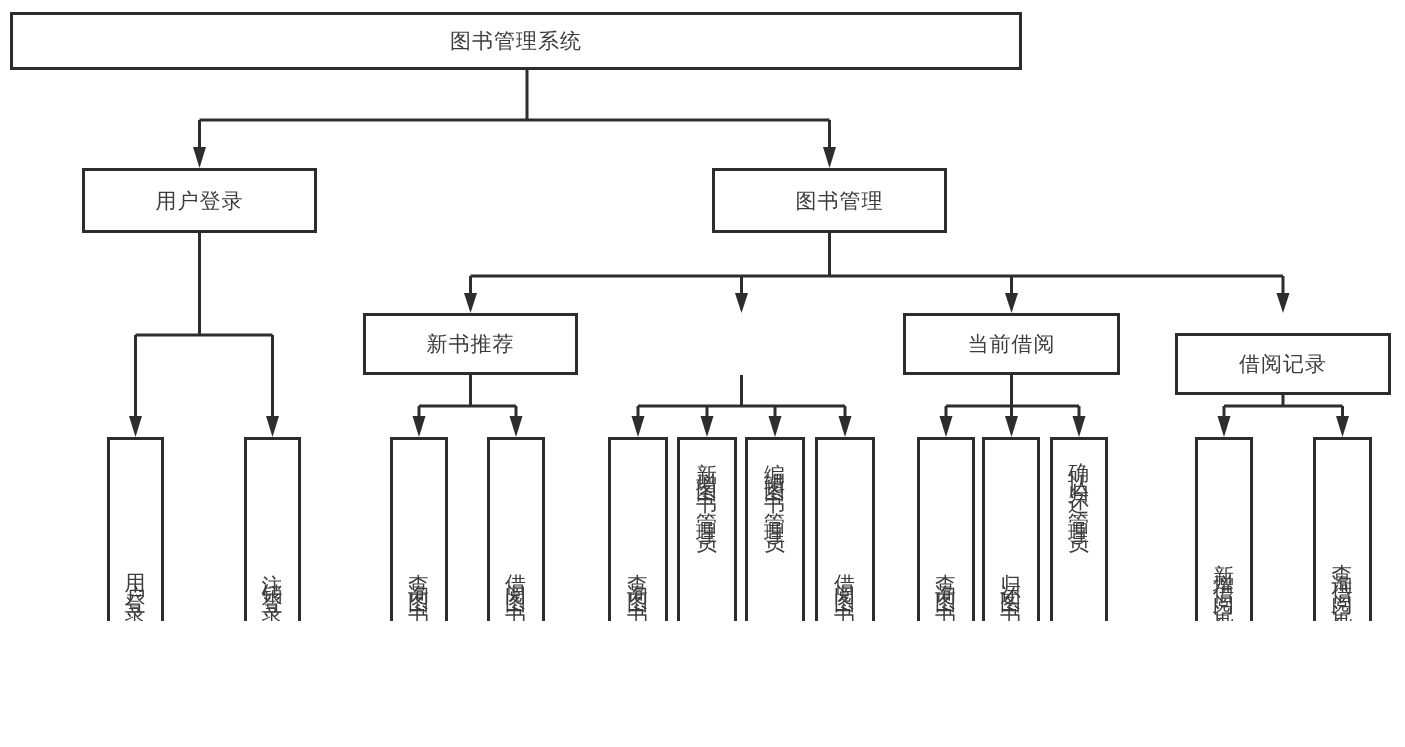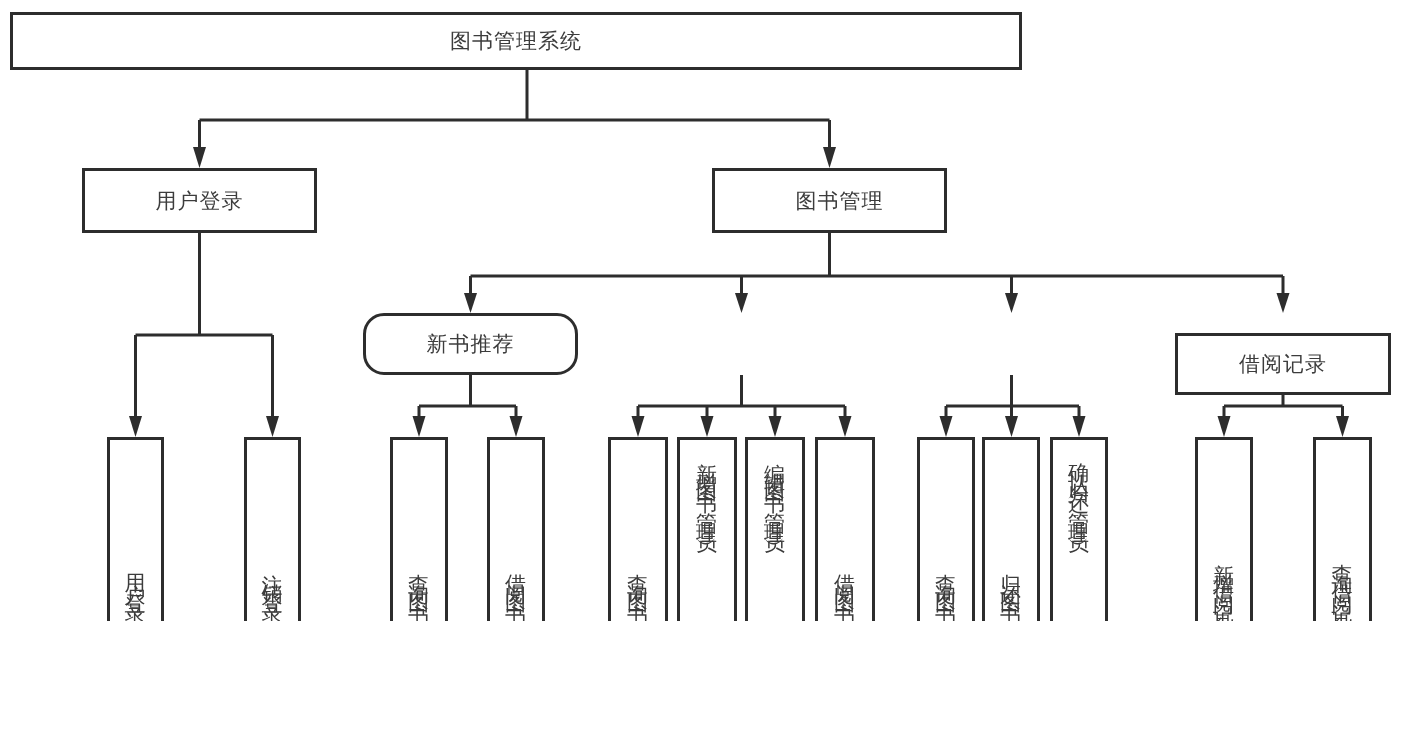--- a/index.html
+++ b/index.html
@@ -115,22 +115,25 @@
     <span>图书管理系统</span>
   </div>
 
   <div class="box hbox" style="left:82px; top:168px; width:235px; height:65px;">
     <span>用户登录</span>
   </div>
   <div class="box hbox" style="left:712px; top:168px; width:235px; height:65px;padding-left:20px;">
     <span>图书管理</span>
   </div>
 
-  <div class="box hbox" style="left:363px; top:313px; width:215px; height:62px;border-radius:21px;">
+  <div class="box hbox" style="left:363px; top:313px; width:215px; height:62px;">
     <span>新书推荐</span>
+  </div>
+  <div class="box hbox" style="left:903px; top:313px; width:217px; height:62px;">
+    <span>当前借阅</span>
   </div>
   <div class="box hbox" style="left:1175px; top:313px; width:216px; height:62px;margin-top:20px;">
     <span>借阅记录</span>
   </div>
 
   <div class="box vbox vcenter" style="left:107px; top:437px; width:57px; height:298px;">
     <span class="vtext">用户登录</span>
   </div>
   <div class="box vbox vcenter" style="left:244px; top:437px; width:57px; height:298px;">
     <span class="vtext">注销登录</span>

